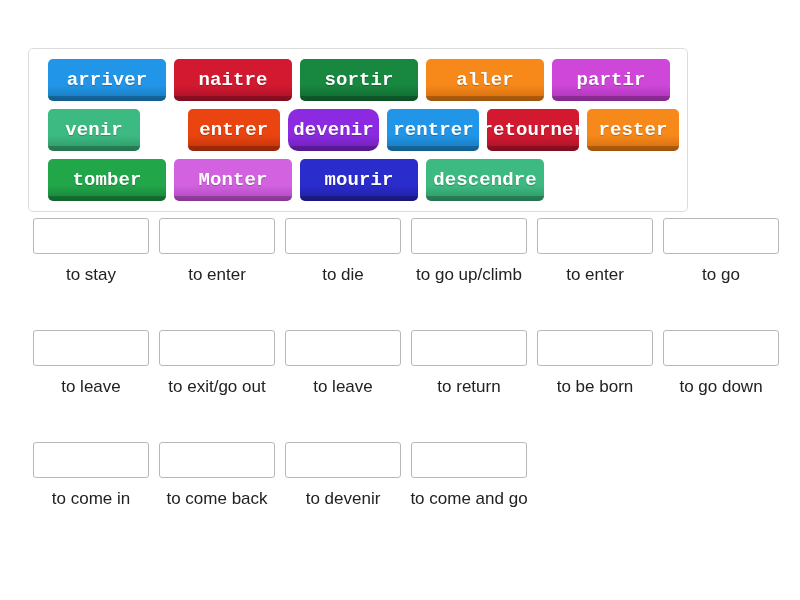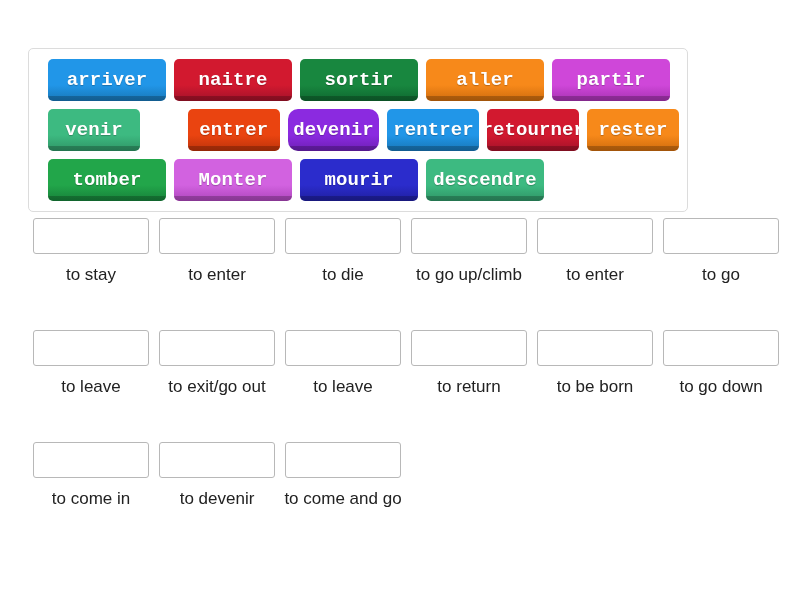--- a/index.html
+++ b/index.html
@@ -229,20 +229,24 @@
           <div class="ans-label">to go down</div>
         </div>
       </div>
       <div class="ans-row">
         <div class="ans-cell">
           <div class="dropzone"></div>
           <div class="ans-label">to come in</div>
         </div>
         <div class="ans-cell">
           <div class="dropzone"></div>
+          <div class="ans-label">to come back</div>
+        </div>
+        <div class="ans-cell">
+          <div class="dropzone"></div>
           <div class="ans-label">to devenir</div>
         </div>
         <div class="ans-cell">
           <div class="dropzone"></div>
           <div class="ans-label">to come and go</div>
         </div>
         <div class="ans-cell empty-slot">
           <div class="dropzone"></div>
           <div class="ans-label"></div>
         </div>

